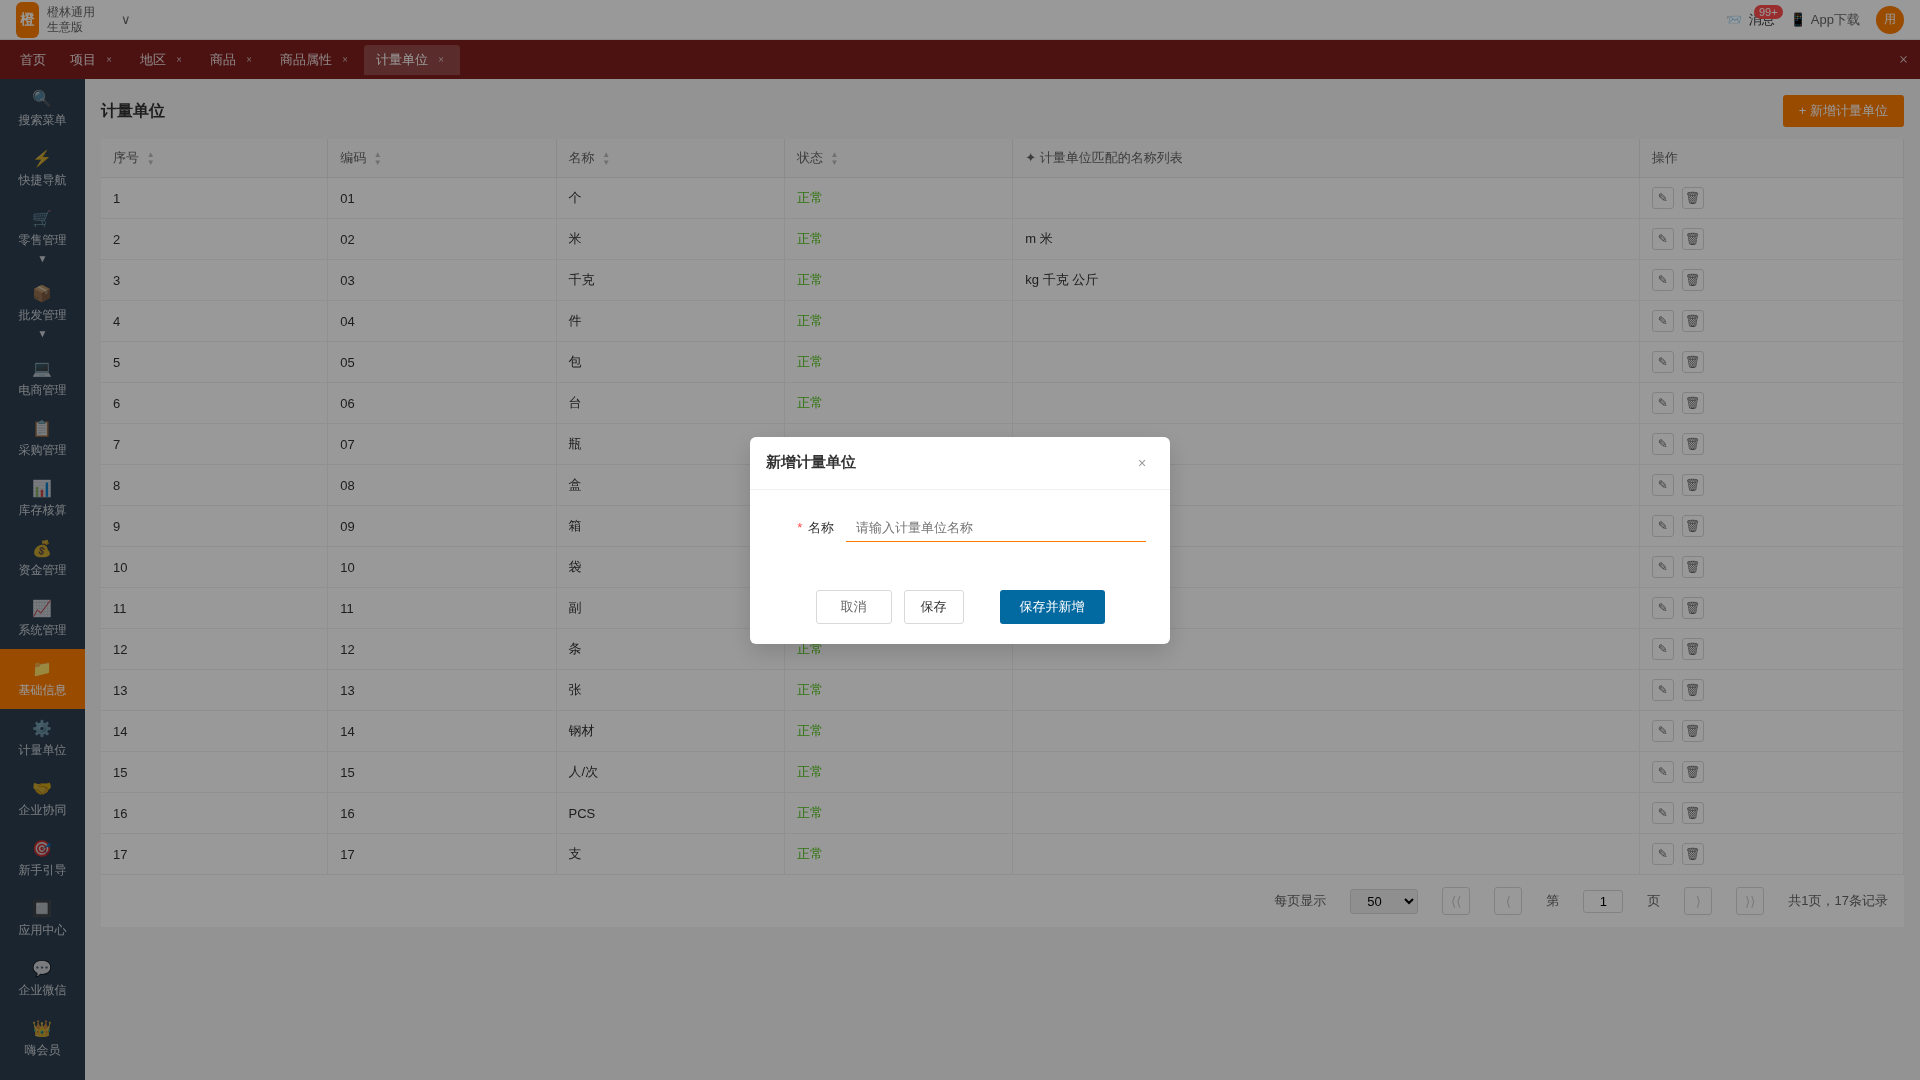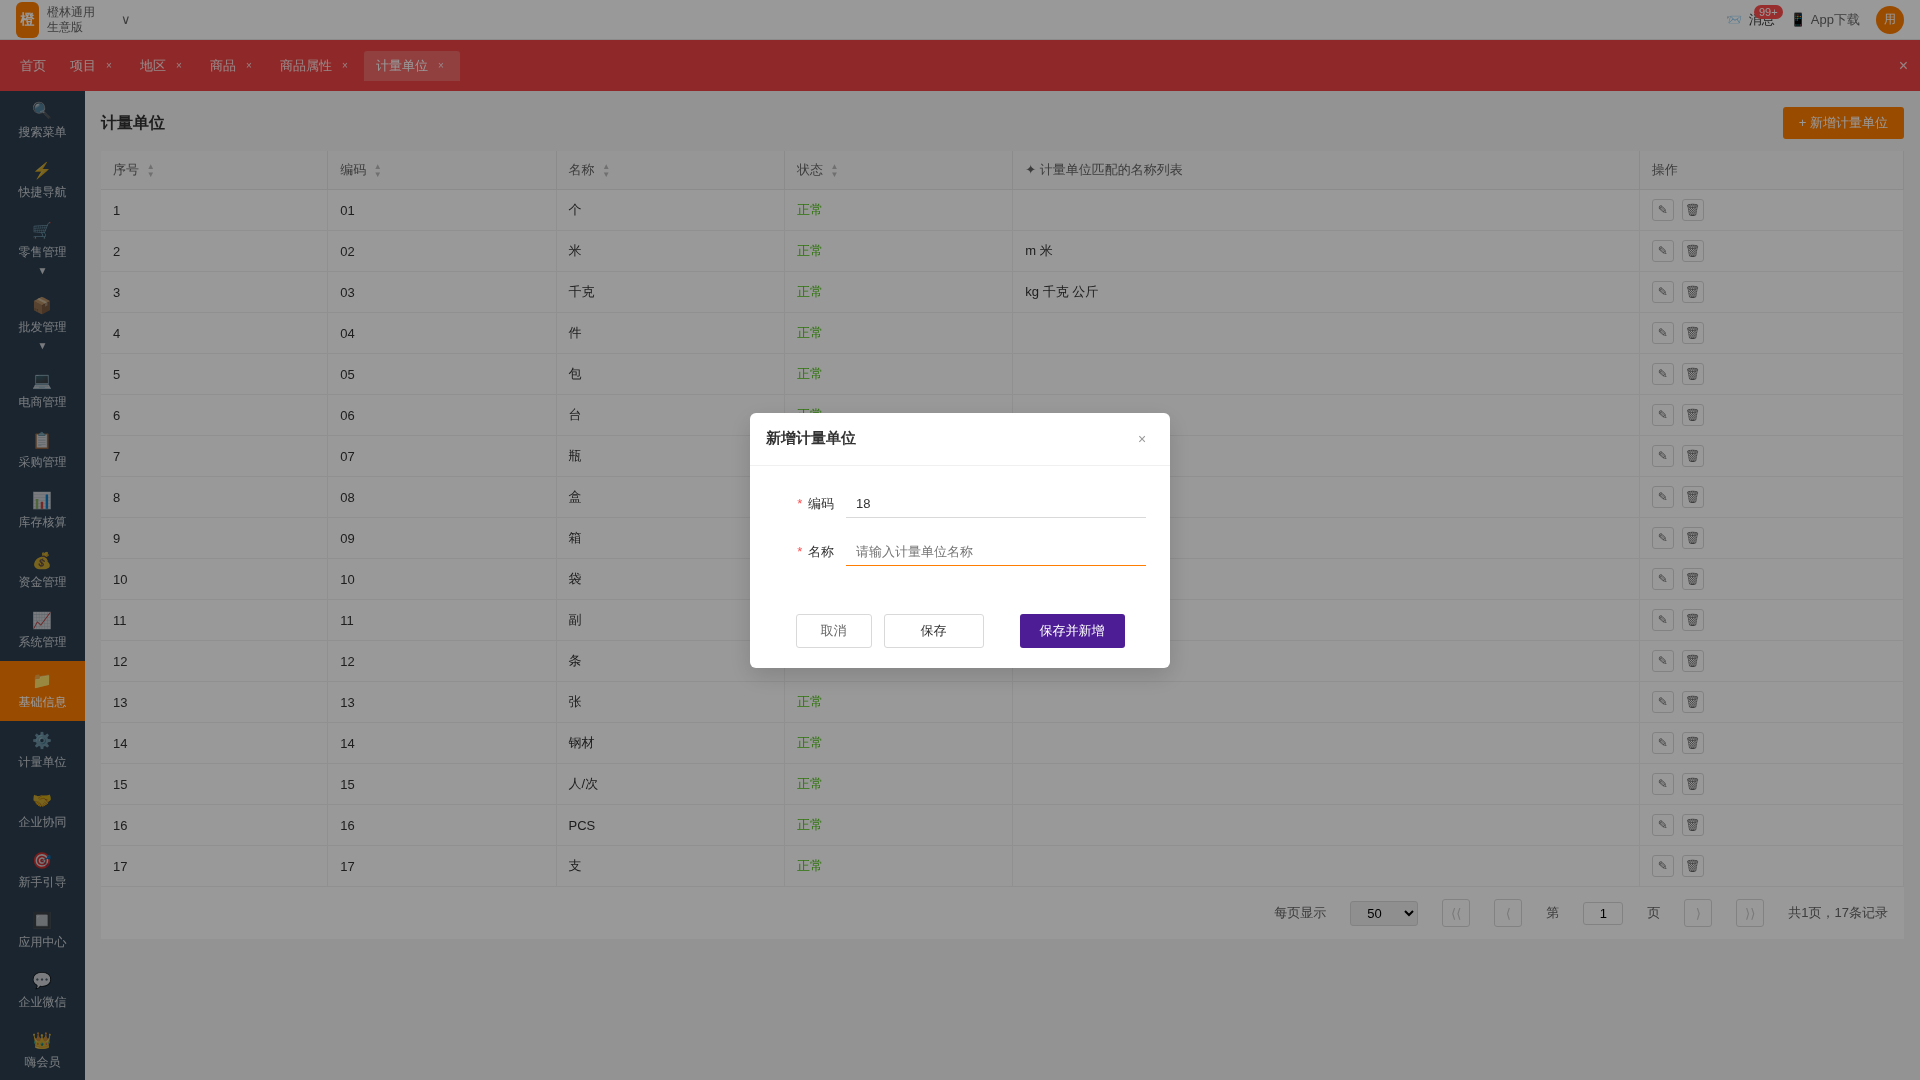--- a/index.html
+++ b/index.html
@@ -93,25 +93,26 @@
       display: flex;
       align-items: center;
       justify-content: center;
       color: #fff;
       font-size: 12px;
       cursor: pointer;
     }
 
     
     .tab-bar {
-      height: 51px;
-      background: #ef4444;
+      height: 39px;
+      background: #7f1d1d;
       display: flex;
       align-items: center;
       padding: 0 8px;
+      font-family: Liberation Serif, serif;
     }
     .tab-item {
       display: flex;
       align-items: center;
       gap: 6px;
       padding: 6px 12px;
       color: rgba(255,255,255,0.85);
       cursor: pointer;
       font-size: 13px;
       border-radius: 3px 3px 0 0;
@@ -386,33 +387,33 @@
     .btn-cancel {
       padding: 7px 24px;
       border: 1px solid #d9d9d9;
       border-radius: 3px;
       background: #fff;
       color: #666;
       cursor: pointer;
       font-size: 13px;
     }
     .btn-save {
-      padding: 7px 36px;
+      padding: 7px 16px;
       border: 1px solid #d9d9d9;
       border-radius: 3px;
       background: #fff;
       color: #333;
       cursor: pointer;
       font-size: 13px;
     }
     .btn-save-new {
       padding: 7px 20px;
       border: none;
       border-radius: 3px;
-      background: #4c1d95;
+      background: #0369a1;
       color: #fff;
       cursor: pointer;
       font-size: 13px;
       margin-left: 24px;
     }
 
     .table-container {
       background: #fff;
     }
   </style>
@@ -836,27 +837,20 @@
 <div class="overlay">
   <div class="modal">
     <div class="modal-header">
       <span class="modal-title">新增计量单位</span>
       <div class="modal-close">×</div>
     </div>
     <div class="modal-body">
       <div class="form-row">
         <div class="form-label">
           <span class="required">*</span>
-          <span>编码</span>
-        </div>
-        <input class="form-input" type="text" value="18" style="">
-      </div>
-      <div class="form-row">
-        <div class="form-label">
-          <span class="required">*</span>
           <span>名称</span>
         </div>
         <input class="form-input active-focus" type="text" placeholder="请输入计量单位名称" style="">
       </div>
     </div>
     <div class="modal-footer">
       <button class="btn-cancel">取消</button>
       <button class="btn-save">保存</button>
       <button class="btn-save-new">保存并新增</button>
     </div>

